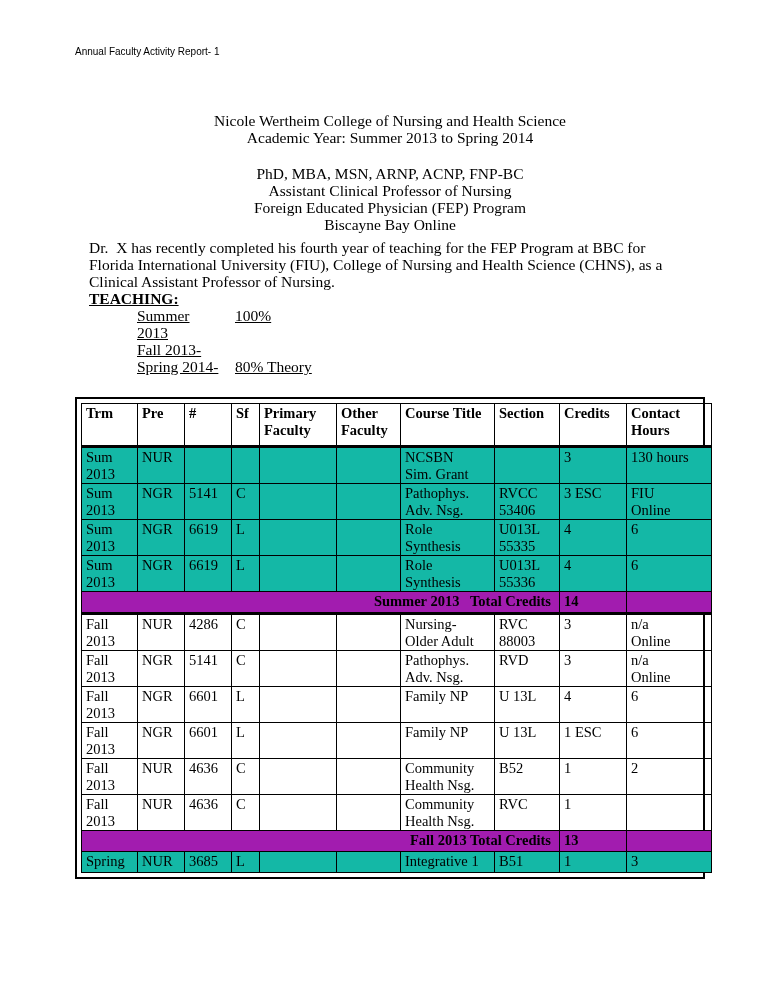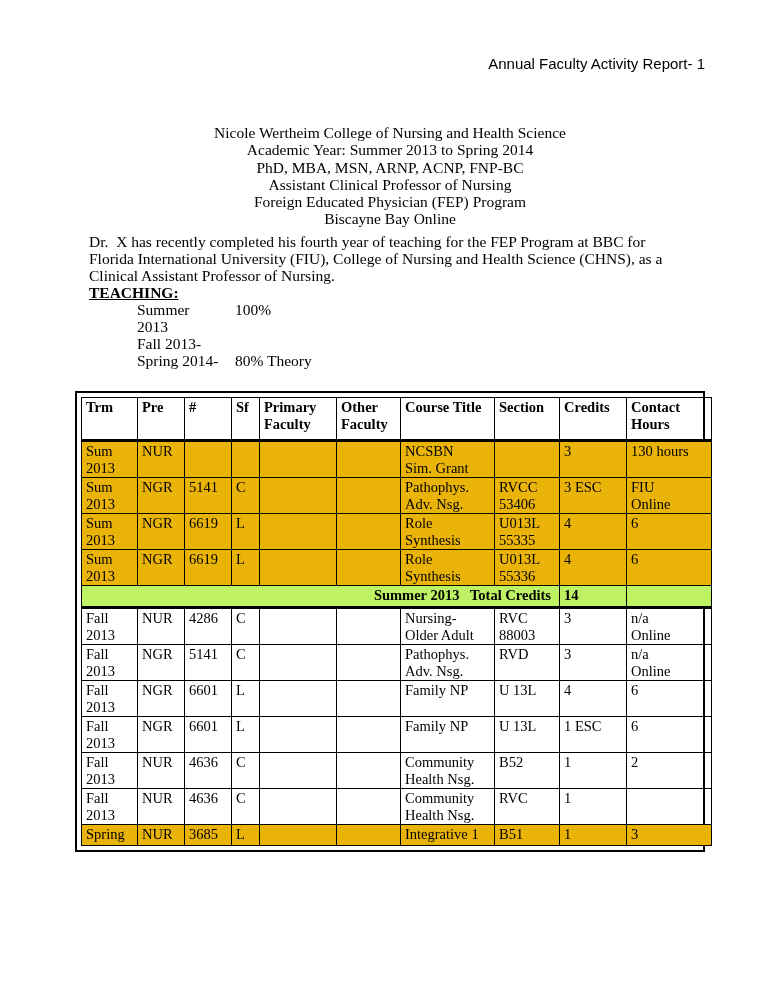--- a/index.html
+++ b/index.html
@@ -8,38 +8,38 @@
     width:768px; height:994px;
     background:#ffffff;
     color:#000;
     font-family:"Liberation Serif", serif;
     font-size:15.5px; line-height:17px;
     box-sizing:border-box;
     padding:44px 63px 0 75px;
     overflow:hidden;
   }
   .corner-label {
-    text-align:right;
+    text-align:left;
     font-family:"Liberation Sans", sans-serif;
-    font-size:15px; line-height:16px;margin-top:12px;
+    font-size:10px; line-height:16px;
   }
   .title-block { text-align:center; font-weight:normal; }
   .title-block-1 { margin-top:52px; }
-  .title-block-2 { margin-top:1px; }
+  .title-block-2 { margin-top:19px; }
   .title-line { white-space:pre-wrap; }
   .intro {
     margin:6px 0 0 14px;
     white-space:pre-wrap;
   }
   .teaching-heading {
     margin-left:14px;
     font-weight:bold;
     text-decoration:underline;
   }
-  .teaching-list { margin-left:62px; }
+  .teaching-list { margin-left:62px;text-decoration:underline; }
   .teaching-row { display:flex; }
   .t-label { width:86px; flex:none; }
   .t-value { white-space:pre-wrap;margin-left:12px; }
 
   .table-wrap {
     margin-top:22px;
     border:2px solid #000;
     padding:4px;
     background:#fff;
   }
@@ -58,23 +58,23 @@
     text-align:left;
     font-weight:normal;
   }
   .course-table thead th {
     font-weight:bold;
     border-bottom:3px solid #000;
     height:40px;
   }
   tr.course td { height:33px; }
   tr.single td { height:19px; }
-  tr.shaded td { background:#eab308; }
+  tr.shaded td { background:#14b8a6; }
   tr.total td {
-    background:#bef264;
+    background:#a21caf;
     font-weight:bold;
     height:19px;
   }
   td.total-label { text-align:right; padding-right:8px; }
   tr.section-start td { border-top:3px solid #000; }
 </style>
 </head>
 <body>
 
 <div class="page">
@@ -288,20 +288,25 @@
             <td>4636</td>
             <td>C</td>
             <td></td>
             <td></td>
             <td>Community
 Health Nsg.</td>
             <td>RVC</td>
             <td>1</td>
             <td></td>
           </tr>
+          <tr class="total">
+            <td colspan="8" class="total-label">Fall 2013 Total Credits</td>
+            <td>13</td>
+            <td></td>
+          </tr>
           <tr class="course shaded single">
             <td>Spring</td>
             <td>NUR</td>
             <td>3685</td>
             <td>L</td>
             <td></td>
             <td></td>
             <td>Integrative 1</td>
             <td>B51</td>
             <td>1</td>

